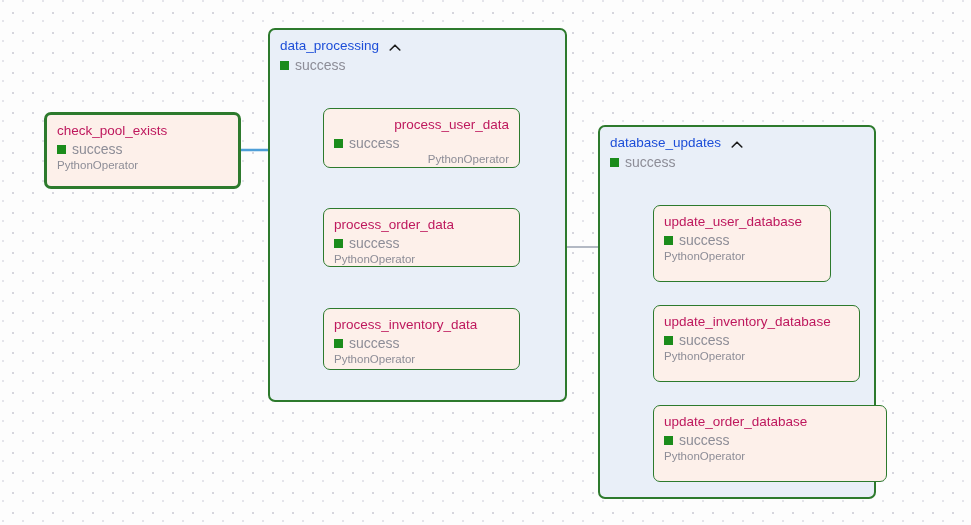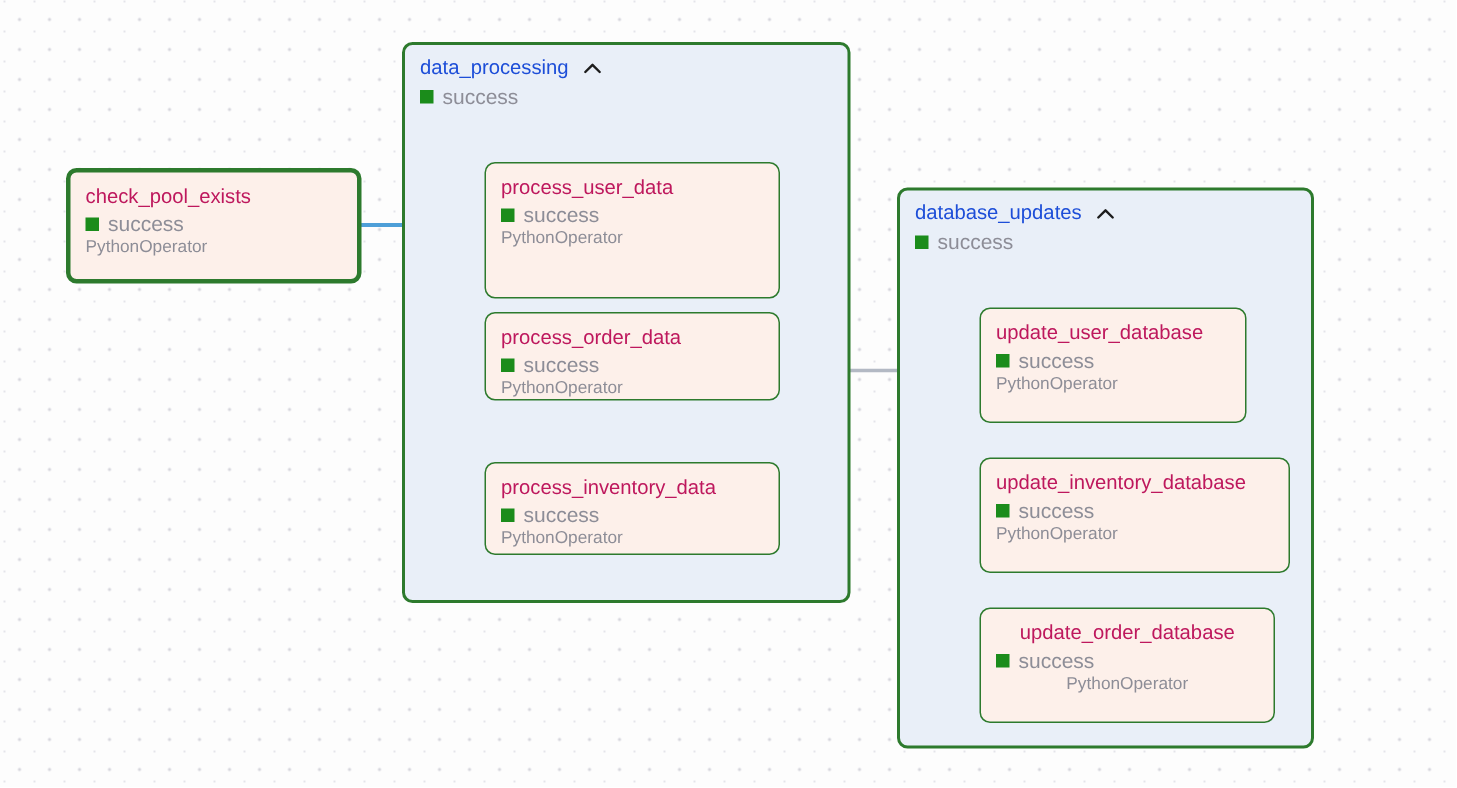--- a/index.html
+++ b/index.html
@@ -178,21 +178,21 @@
 
   <div class="task-node root" style="left:44px; top:112px; width:197px; height:77px;">
     <div class="task-title">check_pool_exists</div>
     <div class="task-status">
       <span class="status-square"></span>
       <span class="status-text">success</span>
     </div>
     <div class="task-operator">PythonOperator</div>
   </div>
 
-  <div class="task-node" style="left:323px; top:108px; width:197px; height:91px;">
+  <div class="task-node" style="left:323px; top:108px; width:197px; height:60px;text-align:right;">
     <div class="task-title">process_user_data</div>
     <div class="task-status">
       <span class="status-square"></span>
       <span class="status-text">success</span>
     </div>
     <div class="task-operator">PythonOperator</div>
   </div>
 
   <div class="task-node" style="left:323px; top:208px; width:197px; height:59px;">
     <div class="task-title">process_order_data</div>
@@ -223,21 +223,21 @@
 
   <div class="task-node" style="left:653px; top:305px; width:207px; height:77px;">
     <div class="task-title">update_inventory_database</div>
     <div class="task-status">
       <span class="status-square"></span>
       <span class="status-text">success</span>
     </div>
     <div class="task-operator">PythonOperator</div>
   </div>
 
-  <div class="task-node" style="left:653px; top:405px; width:197px; height:77px;text-align:center;">
+  <div class="task-node" style="left:653px; top:405px; width:234px; height:77px;">
     <div class="task-title">update_order_database</div>
     <div class="task-status">
       <span class="status-square"></span>
       <span class="status-text">success</span>
     </div>
     <div class="task-operator">PythonOperator</div>
   </div>
 
 </div>
 

